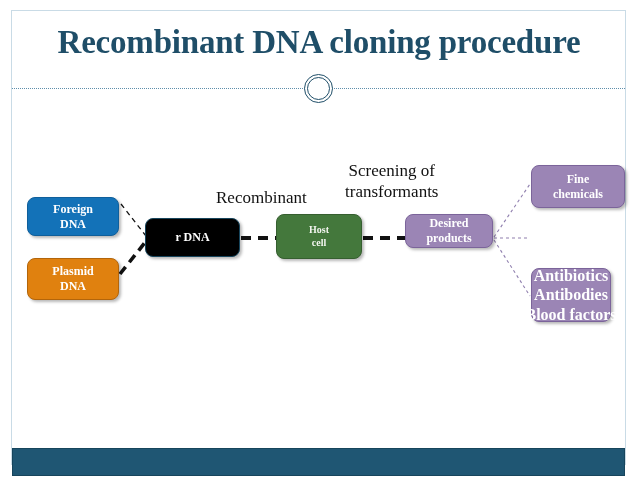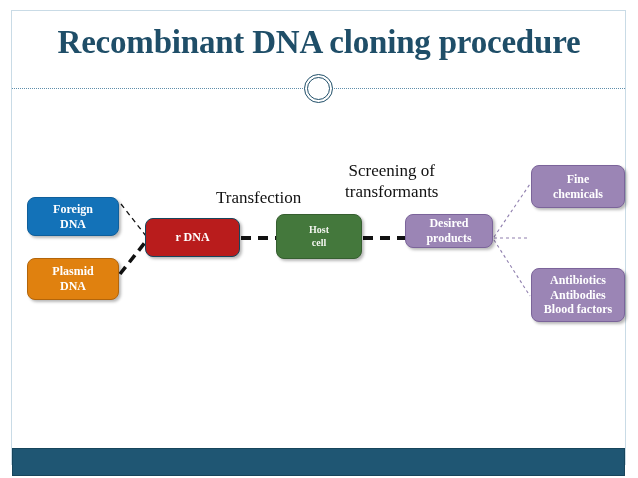--- a/index.html
+++ b/index.html
@@ -132,21 +132,21 @@
     margin-top: 21px;
   }
   #node-plasmid-dna {
     left: 27px; top: 258px; width: 92px; height: 42px;
     background: #e0810f;
     border: 1px solid #b3650a;
     font-size: 12px;
   }
   #node-r-dna {
     left: 145px; top: 218px; width: 95px; height: 39px;
-    background: #b91c1c;
+    background: #000000;
     border: 1px solid #17455c;
     font-size: 12px;
   }
   #node-host-cell {
     left: 276px; top: 214px; width: 86px; height: 45px;
     background: #44783c;
     border: 1px solid #365f30;
     color: #f2f5ef;
     font-size: 10px;
   }
@@ -162,24 +162,24 @@
     border: 1px solid #7b649a;
     font-size: 12px;
   }
   #node-hormones {
     left: 531px; top: 212px; width: 94px; height: 54px;
     background: #9b85b5;
     border: 1px solid #7b649a;
     font-size: 12px;
   }
   #node-antibiotics {
-    left: 531px; top: 268px; width: 94px; height: 54px;
-    background: #9b85b5;
-    border: 1px solid #7b649a;
-    font-size: 12px;
+    left: 531px; top: 268px; width: 80px; height: 54px;
+    background: #9b85b5;
+    border: 1px solid #7b649a;
+    font-size: 16px;
     align-items: center;
   }
 
   
   .flow-label {
     position: absolute;
     color: #111111;
     font-family: "Liberation Serif", "DejaVu Serif", serif;
     font-weight: normal;
     font-size: 17px;
@@ -252,21 +252,21 @@
       <span class="ln">chemicals</span>
     </div>
 
 
     <div class="node" id="node-antibiotics">
       <span class="ln">Antibiotics</span>
       <span class="ln">Antibodies</span>
       <span class="ln">Blood factors</span>
     </div>
 
-    <div class="flow-label" id="label-transfection">Transfection</div>
+    <div class="flow-label" id="label-transfection">Recombinant</div>
 
     <div class="flow-label" id="label-screening">
       <span class="ln">Screening of</span>
       <span class="ln">transformants</span>
     </div>
 
   </div>
 
   <div id="footer-bar"></div>
 

